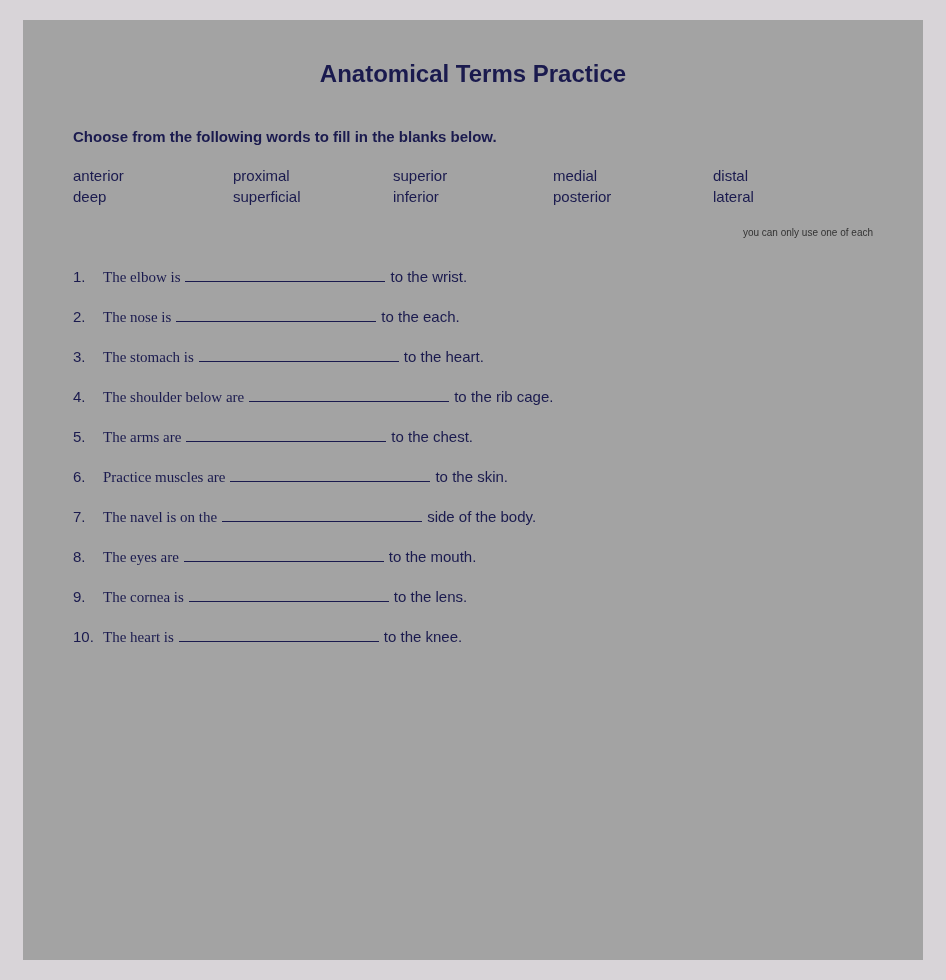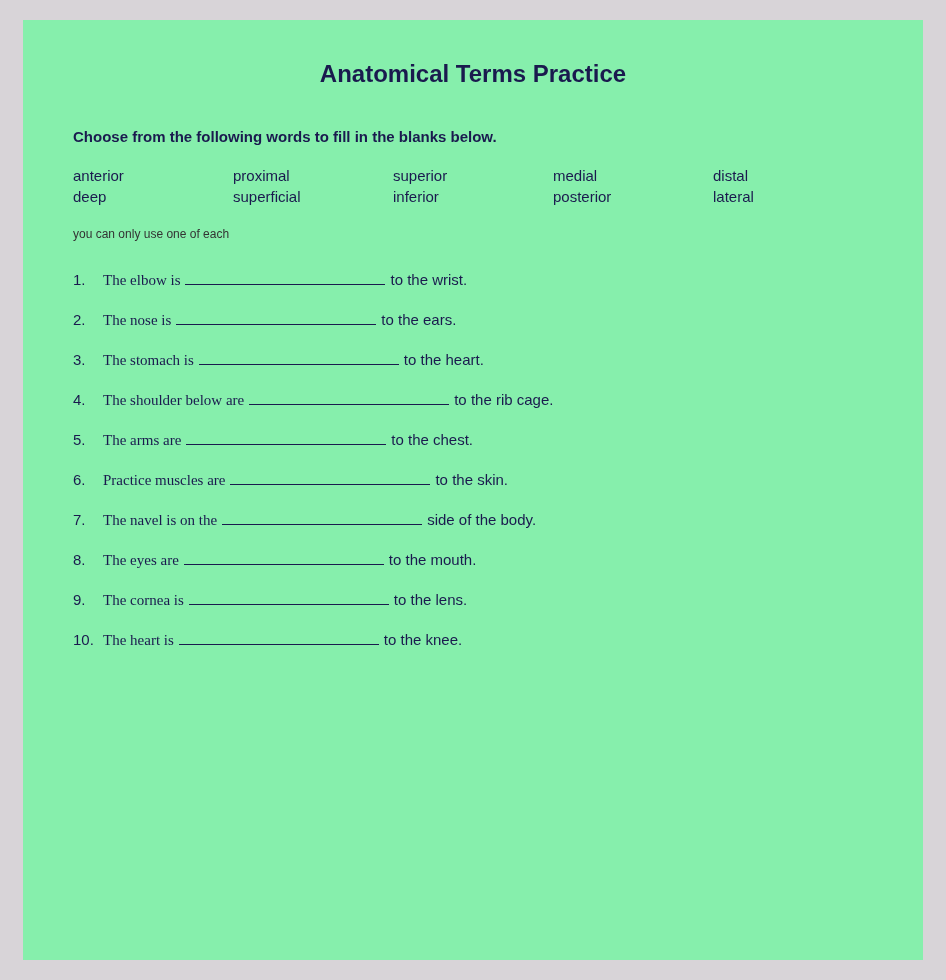--- a/index.html
+++ b/index.html
@@ -13,21 +13,21 @@
       font-family: Arial, sans-serif;
       width: 946px;
       min-height: 980px;
       display: flex;
       justify-content: center;
       align-items: flex-start;
       padding: 20px;
     }
 
     .page {
-      background-color: #86efac;
+      background-color: #a3a3a3;
       width: 900px;
       min-height: 940px;
       padding: 30px 50px 40px 50px;
       position: relative;
     }
 
     .title {
       text-align: center;
       font-size: 24px;
       font-weight: bold;
@@ -49,22 +49,22 @@
       margin-bottom: 14px;
     }
 
     .word-bank-item {
       font-size: 15px;
       color: #1a1a4e;
       padding: 2px 0;
     }
 
     .note {
-      text-align: left;
-      font-size: 12px;
+      text-align: right;
+      font-size: 10px;
       color: #333;
       margin-bottom: 30px;
       margin-top: 20px;
     }
 
     .question {
       display: flex;
       align-items: baseline;
       margin-bottom: 22px;
       font-size: 15px;
@@ -125,21 +125,21 @@
       <span class="question-number">1.</span>
       <span class="question-text">The elbow is</span>
       <span class="blank"></span>
       <span class="question-end">to the wrist.</span>
     </div>
 
     <div class="question">
       <span class="question-number">2.</span>
       <span class="question-text">The nose is</span>
       <span class="blank"></span>
-      <span class="question-end">to the ears.</span>
+      <span class="question-end">to the each.</span>
     </div>
 
     <div class="question">
       <span class="question-number">3.</span>
       <span class="question-text">The stomach is</span>
       <span class="blank"></span>
       <span class="question-end">to the heart.</span>
     </div>
 
     <div class="question">

